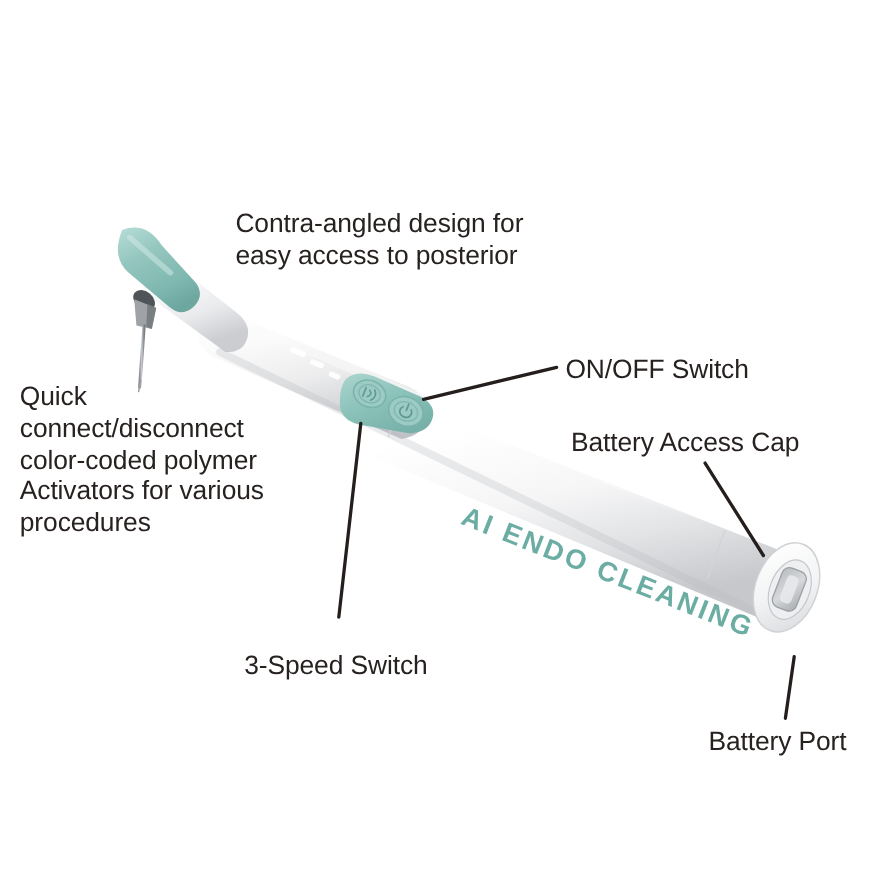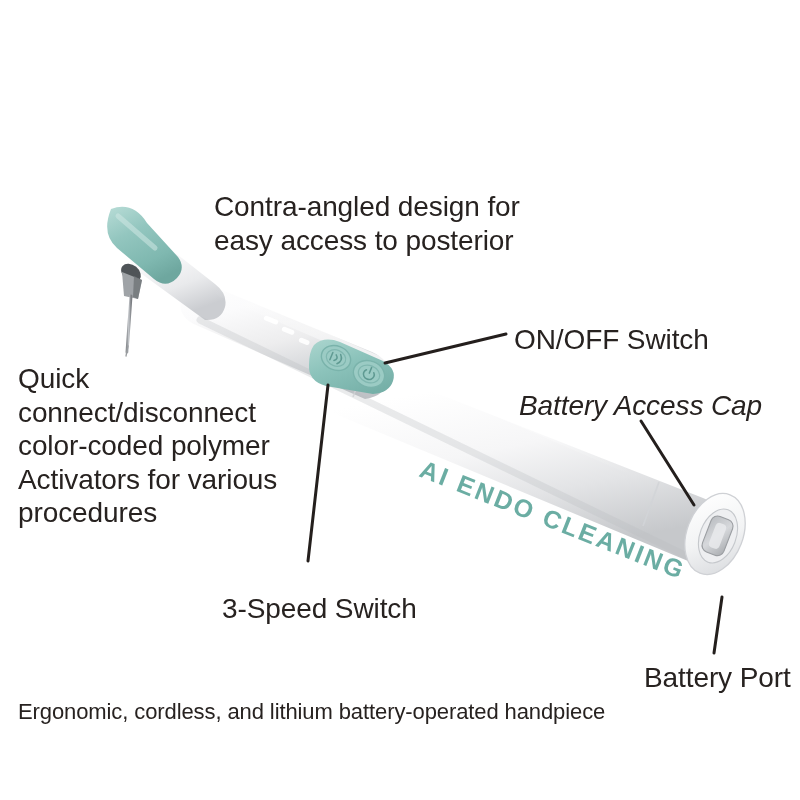--- a/index.html
+++ b/index.html
@@ -13,30 +13,30 @@
     width: 800px;
     height: 800px;
     background: #ffffff;
     overflow: hidden;
     font-family: "Liberation Sans", sans-serif;
     color: #231f1d;
   }
   .callout {
     position: absolute;
     font-family: "Liberation Sans", sans-serif;
-    font-size: 28px;
+    font-size: 24px;
     line-height: 1.2;
     color: #272220;
     white-space: pre-line;
     letter-spacing: -0.1px;
   }
   #label-contra  { left: 214px; top: 190px; }
-  #label-quick   { left: 18px;  top: 347px; margin-top: 15px; }
+  #label-quick   { left: 18px;  top: 347px; }
   #label-onoff   { left: 514px; top: 323px; }
-  #label-battery { left: 519px; top: 389px; font-style: italic; }
+  #label-battery { left: 519px; top: 389px; }
   #label-speed   { left: 222px; top: 576px; margin-top: 16px; }
   #label-charger { left: 644px; top: 661px; }
   #label-caption { left: 18px;  top: 699px; font-size: 22px; }
 
   #artboard {
     position: absolute;
     left: 0; top: 0;
     width: 800px;
     height: 800px;
   }
@@ -221,15 +221,14 @@
 procedures</div>
 
   <div class="callout" id="label-onoff">ON/OFF Switch</div>
 
   <div class="callout" id="label-battery">Battery Access Cap</div>
 
   <div class="callout" id="label-speed">3-Speed Switch</div>
 
   <div class="callout" id="label-charger">Battery Port</div>
 
-  <div class="callout" id="label-caption">Ergonomic, cordless, and lithium battery-operated handpiece</div>
 
 </div>
 
 </body></html>

